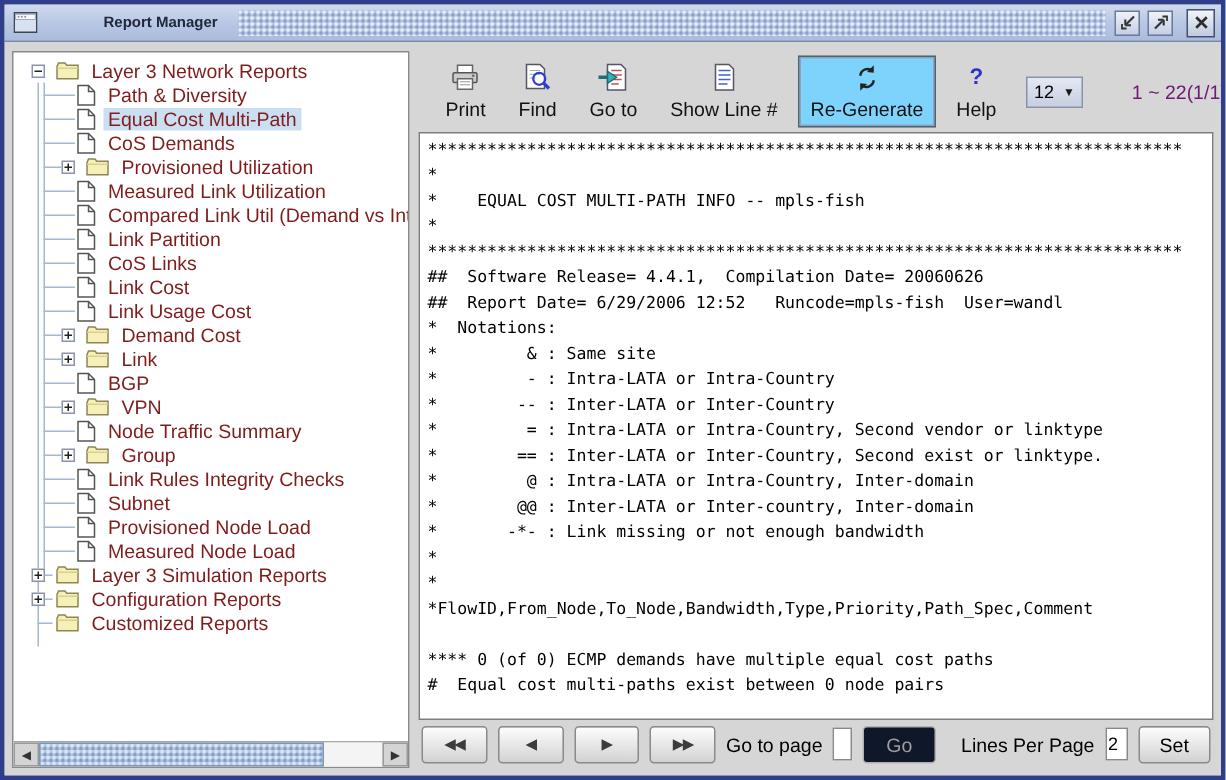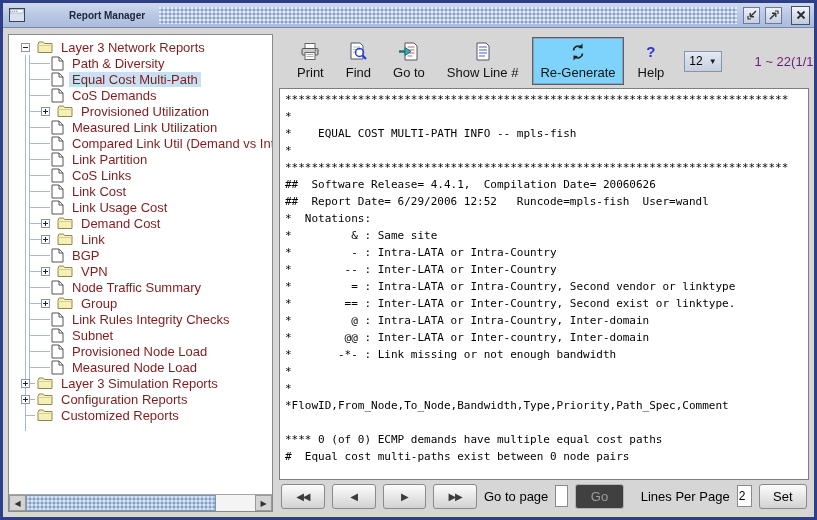--- a/index.html
+++ b/index.html
@@ -175,21 +175,21 @@
   .nav-btn.next::before{ content:'▶'; }  .nav-btn.last::before{ content:'▶▶'; }
 
   .pager-label{ font-size:13px; color:#000; white-space:nowrap; }
   .goto-label{ margin-left:0; }
   .pg-input{
     width:13px; height:22px; border:1px solid #8a8a8a; background:#fff;
     font-family:"Liberation Sans",sans-serif; font-size:12px; padding:0 1px;
   }
   .go-btn{
     width:52px; height:25px; border:1px solid #b2b2b2; border-radius:3px;
-    background:#404040; color:#9e9e9e; font-size:13px; cursor:default;
+    background:#0f172a; color:#9e9e9e; font-size:13px; cursor:default;
   }
   .lpp-label{ margin-left:10px; }
   .lpp-input{ width:15px; }
   .set-btn{
     width:52px; height:25px;
     background:linear-gradient(180deg,#fdfdfd,#d2d2d2);
     border:1px solid #8a8a8a; border-radius:3px;
     color:#000; font-size:13px; cursor:default;
   }
 </style>

